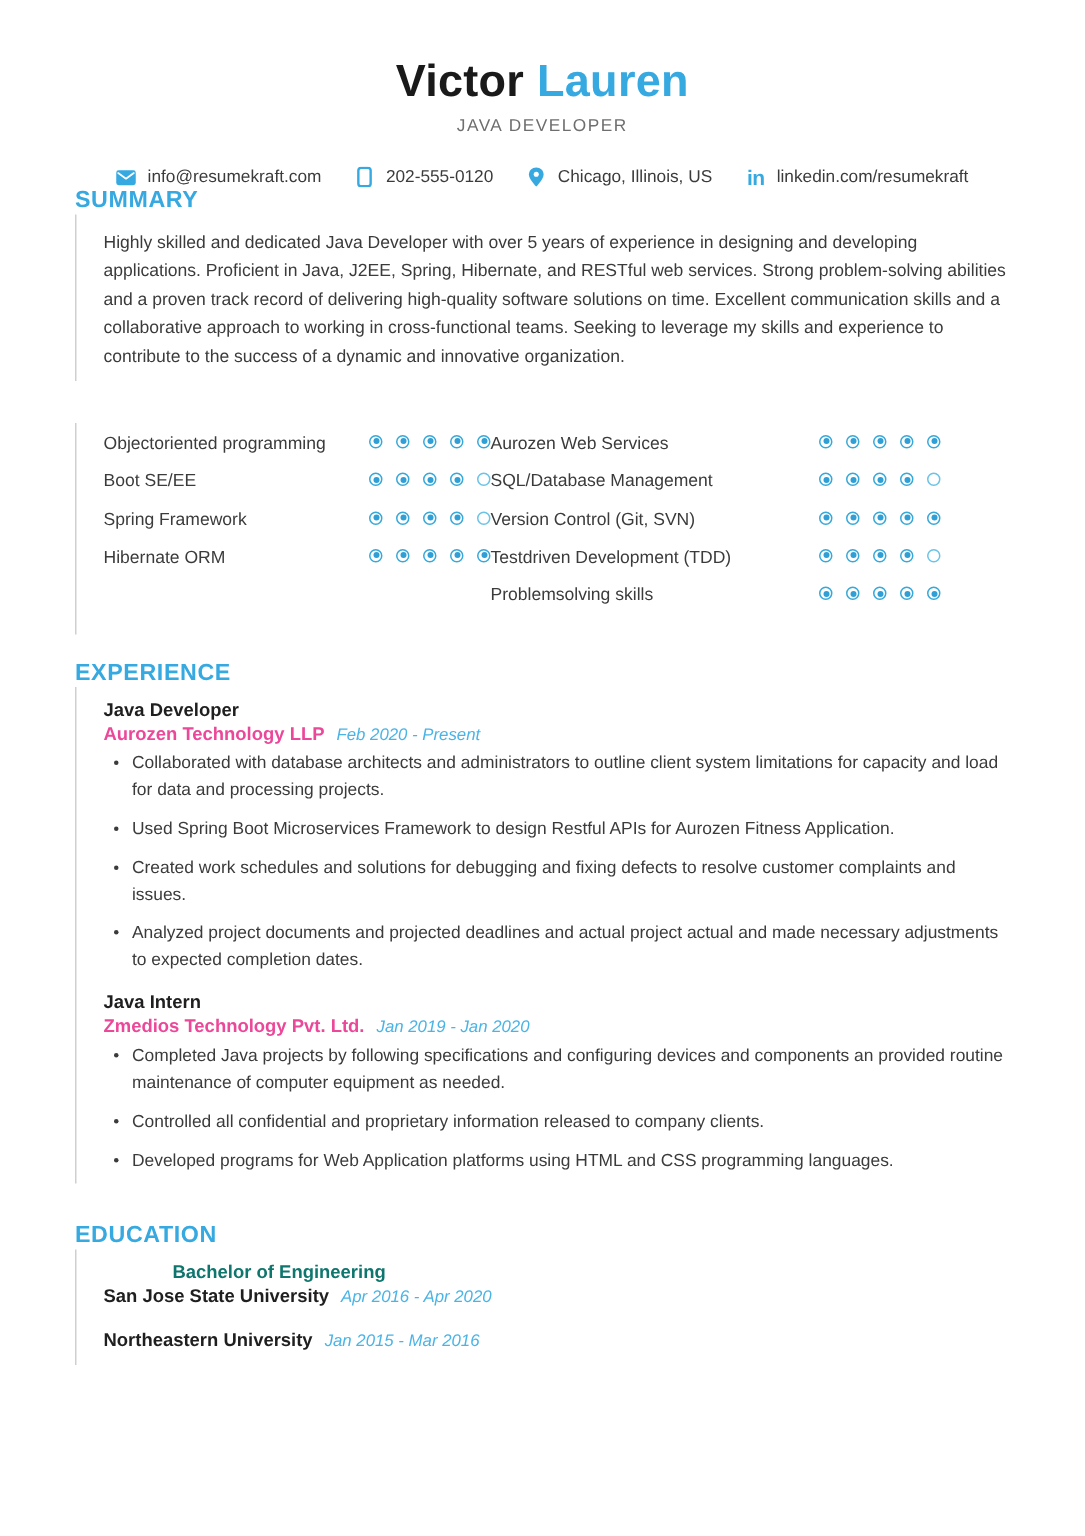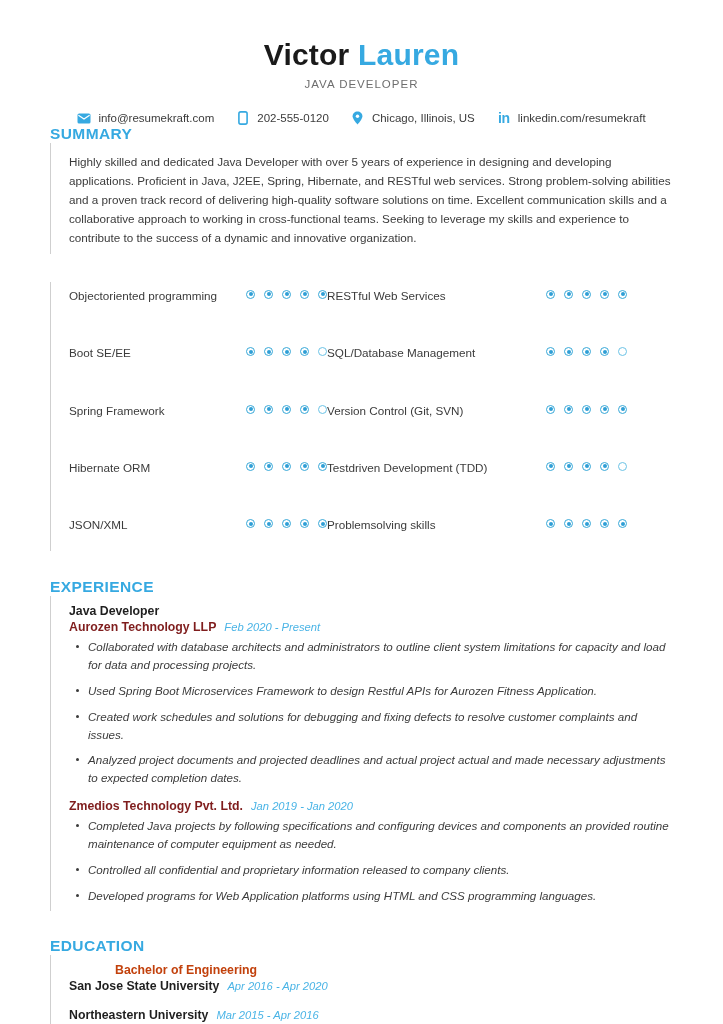--- a/index.html
+++ b/index.html
@@ -106,21 +106,20 @@
   
   #skills-section { margin-top: 28px; }
   #skills-section .section-body { padding-top: 6px; padding-bottom: 8px; }
   .skills-grid {
     display: flex;
     gap: 0px;
   }
   .skills-col {
     display: flex;
     flex-direction: column;
-    gap: 32px;
   }
   .skills-col.left { width: 258px; }
   .skills-col.right { width: 300px; }
   .skill-row {
     display: flex;
     align-items: flex-start;
     justify-content: space-between;
     margin-bottom: 9px;
   }
   .skill-name {
@@ -153,51 +152,50 @@
     width: 4px;
     height: 4px;
     border-radius: 50%;
     background: #2f9fd6;
   }
   .dot.empty {
     border-color: #6bc3e6;
   }
 
   
-  #experience-section { margin-top: 27px; }
+  #experience-section { margin-top: 17px; }
   #experience-section .section-body { padding-top: 8px; padding-bottom: 6px; }
   .job { margin-bottom: 12px; }
   .job:last-child { margin-bottom: 0; }
   .job-role {
     font-size: 12.3px;
     font-weight: bold;
     color: #1f1f1f;
     margin-bottom: 2px;
   }
   .job-line {
     display: flex;
     align-items: baseline;
     gap: 8px;
     margin-bottom: 4px;
   }
   .job-company {
     font-size: 12.3px;
     font-weight: bold;
-    color: #7f1d1d;
+    color: #ec4899;
   }
   .job-dates {
     font-size: 11.2px;
     font-style: italic;
     color: #4ab4e6;
   }
   ul.bullets {
     margin: 0;
     padding-left: 19px;
     list-style: none;
-    font-style: italic;
   }
   ul.bullets li {
     position: relative;
     font-size: 11.6px;
     line-height: 1.55;
     color: #3b3b3b;
     margin-bottom: 8px;
   }
   ul.bullets li:last-child { margin-bottom: 0; }
   ul.bullets li::before {
@@ -212,21 +210,21 @@
   }
 
   
   #education-section { margin-top: 26px; }
   #education-section .section-body { padding-top: 8px; padding-bottom: 10px; }
   .edu-item { margin-bottom: 15px; }
   .edu-item:last-child { margin-bottom: 0; }
   .edu-degree {
     font-size: 12.3px;
     font-weight: bold;
-    color: #c2410c;
+    color: #0f766e;
     margin-bottom: 2px;
     padding-left: 46px;
   }
   .edu-line {
     display: flex;
     align-items: baseline;
     gap: 8px;
   }
   .edu-school {
     font-size: 12.3px;
@@ -336,34 +334,24 @@
             <div class="skill-row">
               <div class="skill-name">Hibernate ORM</div>
               <div class="dots">
                 <span class="dot filled"></span>
                 <span class="dot filled"></span>
                 <span class="dot filled"></span>
                 <span class="dot filled"></span>
                 <span class="dot filled"></span>
               </div>
             </div>
-            <div class="skill-row">
-              <div class="skill-name">JSON/XML</div>
-              <div class="dots">
-                <span class="dot filled"></span>
-                <span class="dot filled"></span>
-                <span class="dot filled"></span>
-                <span class="dot filled"></span>
-                <span class="dot filled"></span>
-              </div>
-            </div>
           </div>
         <div class="skills-col right" id="skills-col-right">
             <div class="skill-row">
-              <div class="skill-name">RESTful Web Services</div>
+              <div class="skill-name">Aurozen Web Services</div>
               <div class="dots">
                 <span class="dot filled"></span>
                 <span class="dot filled"></span>
                 <span class="dot filled"></span>
                 <span class="dot filled"></span>
                 <span class="dot filled"></span>
               </div>
             </div>
             <div class="skill-row">
               <div class="skill-name">SQL/Database Management</div>
@@ -420,20 +408,21 @@
             <span class="job-dates">Feb 2020 - Present</span>
           </div>
           <ul class="bullets">
             <li>Collaborated with database architects and administrators to outline client system limitations for capacity and load for data and processing projects.</li>
             <li>Used Spring Boot Microservices Framework to design Restful APIs for Aurozen Fitness Application.</li>
             <li>Created work schedules and solutions for debugging and fixing defects to resolve customer complaints and issues.</li>
             <li>Analyzed project documents and projected deadlines and actual project actual and made necessary adjustments to expected completion dates.</li>
           </ul>
         </div>
         <div class="job">
+          <div class="job-role">Java Intern</div>
           <div class="job-line">
             <span class="job-company">Zmedios Technology Pvt. Ltd.</span>
             <span class="job-dates">Jan 2019 - Jan 2020</span>
           </div>
           <ul class="bullets">
             <li>Completed Java projects by following specifications and configuring devices and components an provided routine maintenance of computer equipment as needed.</li>
             <li>Controlled all confidential and proprietary information released to company clients.</li>
             <li>Developed programs for Web Application platforms using HTML and CSS programming languages.</li>
           </ul>
         </div>
@@ -446,19 +435,19 @@
         <div class="edu-item">
           <div class="edu-degree">Bachelor of Engineering</div>
           <div class="edu-line">
             <span class="edu-school">San Jose State University</span>
             <span class="edu-dates">Apr 2016 - Apr 2020</span>
           </div>
         </div>
         <div class="edu-item">
           <div class="edu-line">
             <span class="edu-school">Northeastern University</span>
-            <span class="edu-dates">Mar 2015 - Apr 2016</span>
+            <span class="edu-dates">Jan 2015 - Mar 2016</span>
           </div>
         </div>
       </div>
   </div>
 
 </div>
 
 </body></html>

